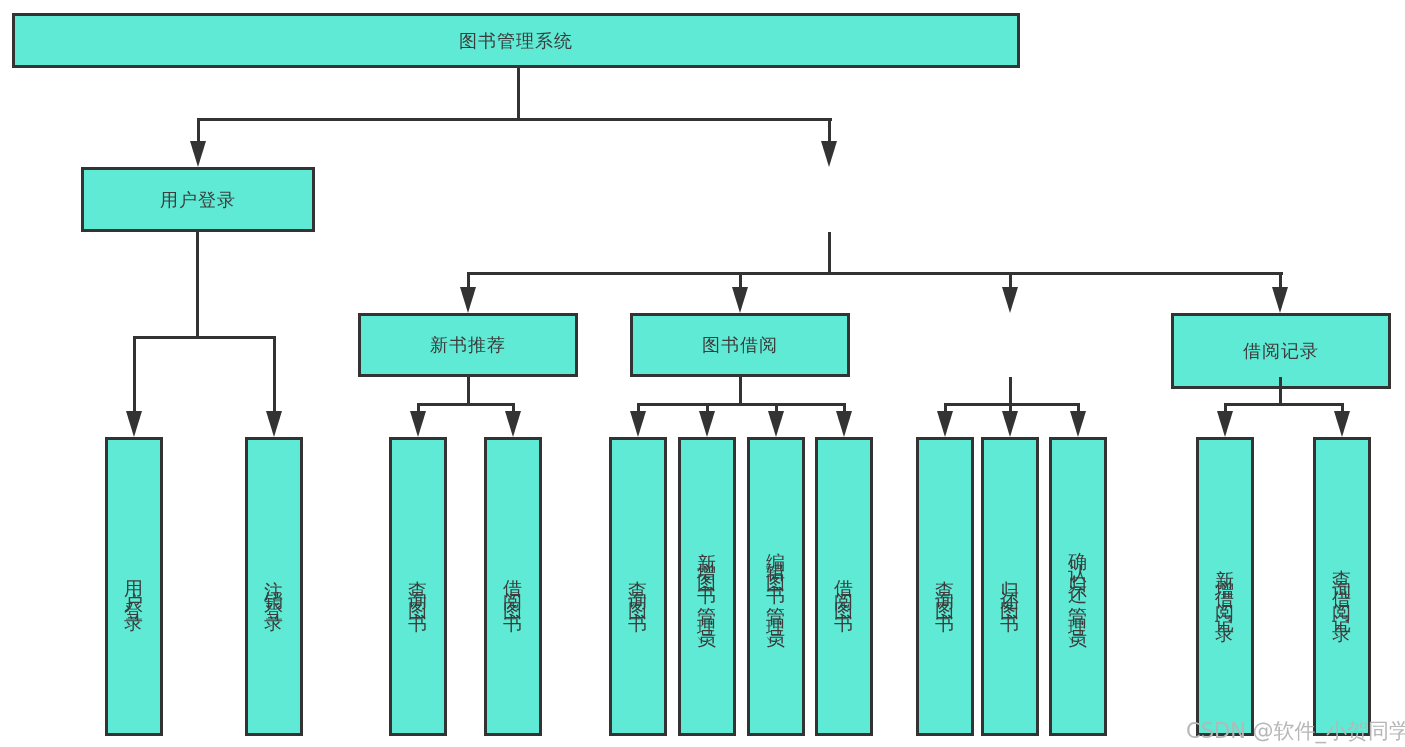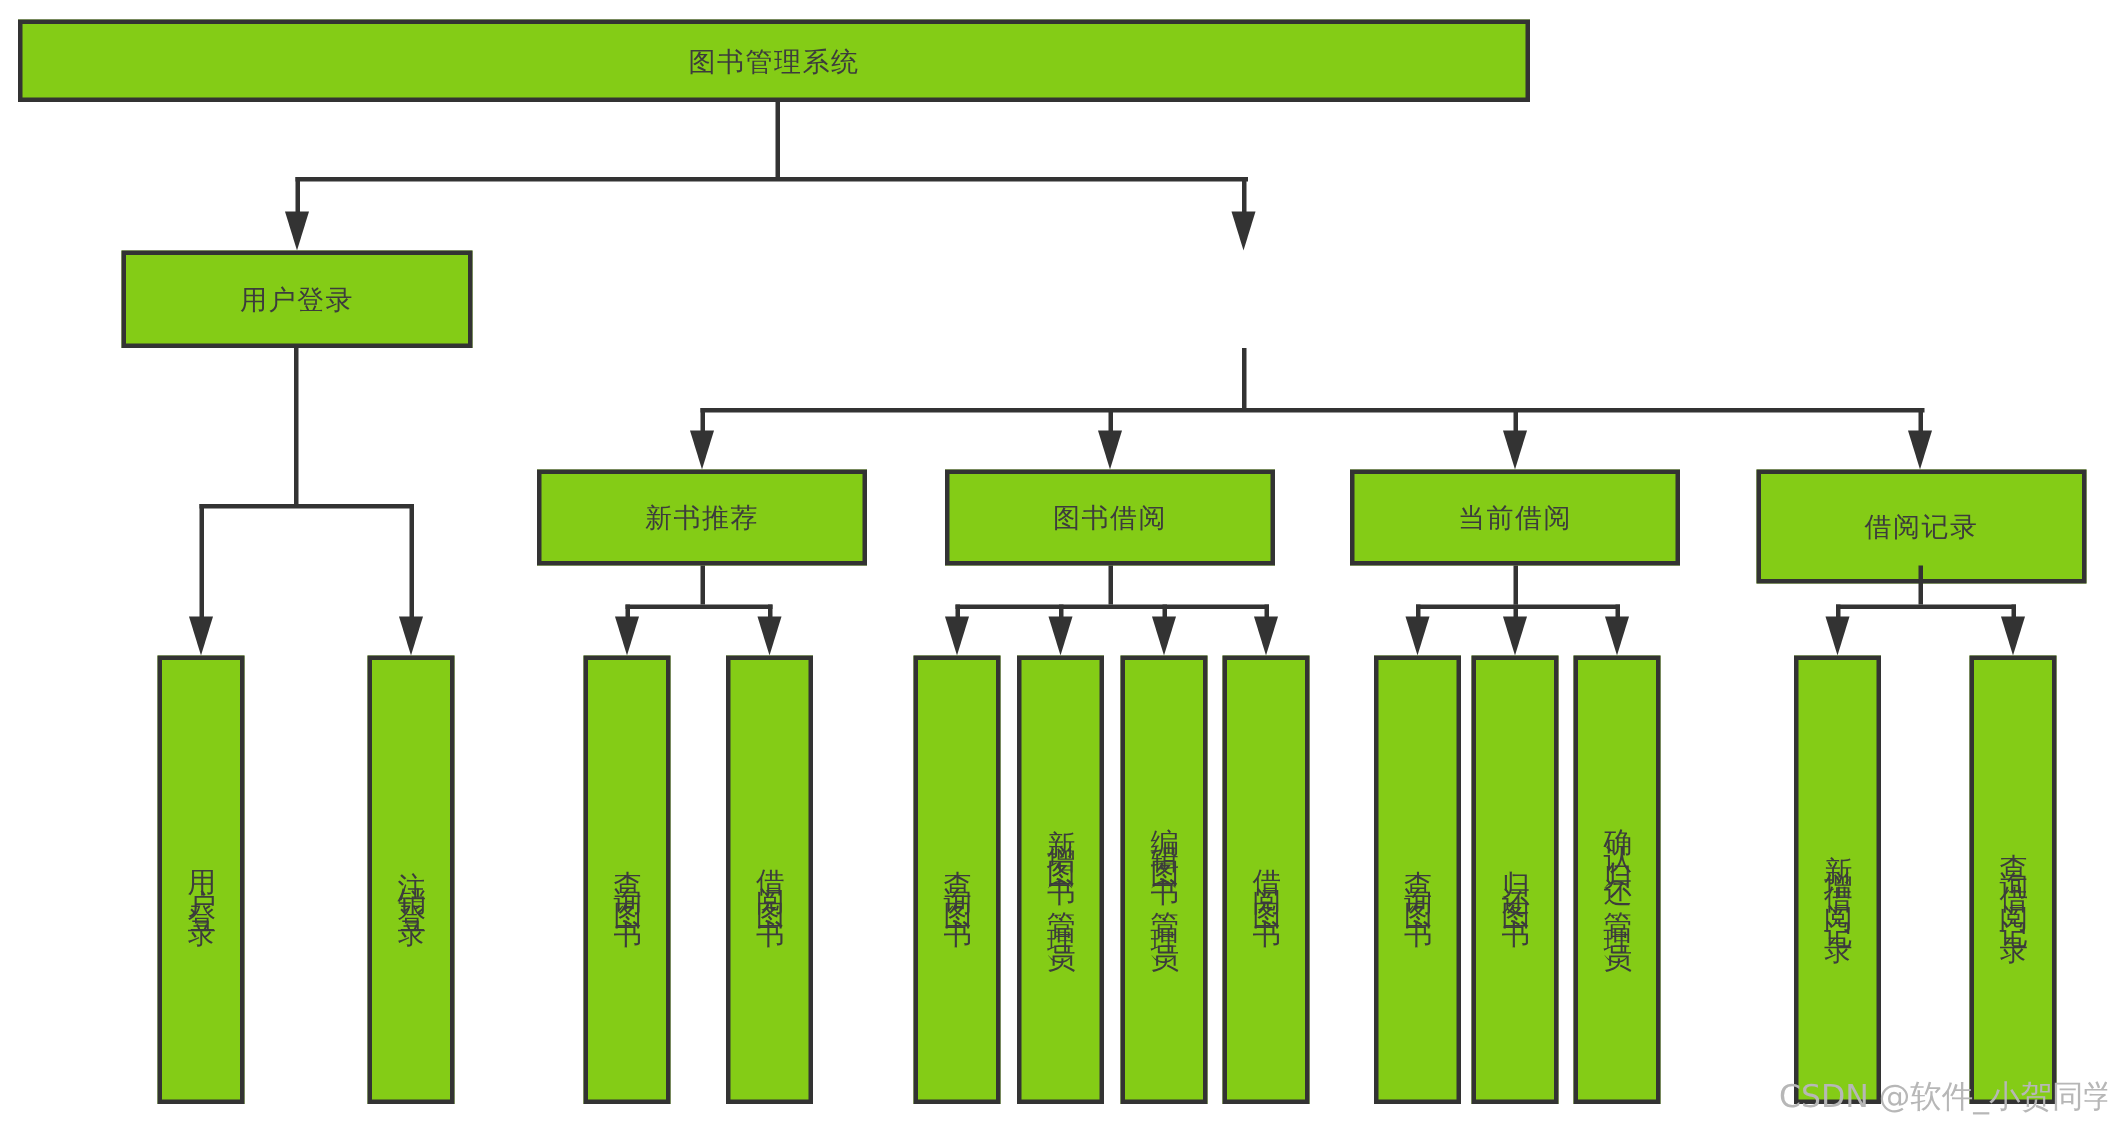--- a/index.html
+++ b/index.html
@@ -11,21 +11,21 @@
     position:relative;
     width:1405px;height:747px;
     background:#ffffff;
     overflow:hidden;
     font-family:"DejaVu Sans","Liberation Sans",sans-serif;
   }
   .node{
     position:absolute;
     box-sizing:border-box;
     border:3px solid var(--line);
-    background:#84cc16;
+    background:#5eead4;
     display:flex;align-items:center;justify-content:center;
     color:var(--text);
   }
   .node-h{font-size:18px;letter-spacing:1px;}
   .node-v{
     writing-mode:vertical-rl;
     text-orientation:mixed;
     font-size:19px;
     letter-spacing:11px;
     line-height:1;
@@ -81,23 +81,20 @@
   <div class="arrow" style="left:460px;top:287px;"></div>
   <div class="arrow" style="left:732px;top:287px;"></div>
   <div class="arrow" style="left:1002px;top:287px;"></div>
   <div class="arrow" style="left:1272px;top:287px;"></div>
 
   <div class="node node-h" style="left:358px;top:313px;width:220px;height:64px;">
     <span>新书推荐</span>
   </div>
   <div class="node node-h" style="left:630px;top:313px;width:220px;height:64px;">
     <span>图书借阅</span>
-  </div>
-  <div class="node node-h" style="left:900px;top:313px;width:220px;height:64px;">
-    <span>当前借阅</span>
   </div>
   <div class="node node-h" style="left:1171px;top:313px;width:220px;height:76px;">
     <span>借阅记录</span>
   </div>
 
   <div class="vl" style="left:467px;top:377px;width:3px;height:26px;"></div>
   <div class="vl" style="left:739px;top:377px;width:3px;height:26px;"></div>
   <div class="vl" style="left:1009px;top:377px;width:3px;height:26px;"></div>
   <div class="vl" style="left:1279px;top:377px;width:3px;height:26px;"></div>
 

